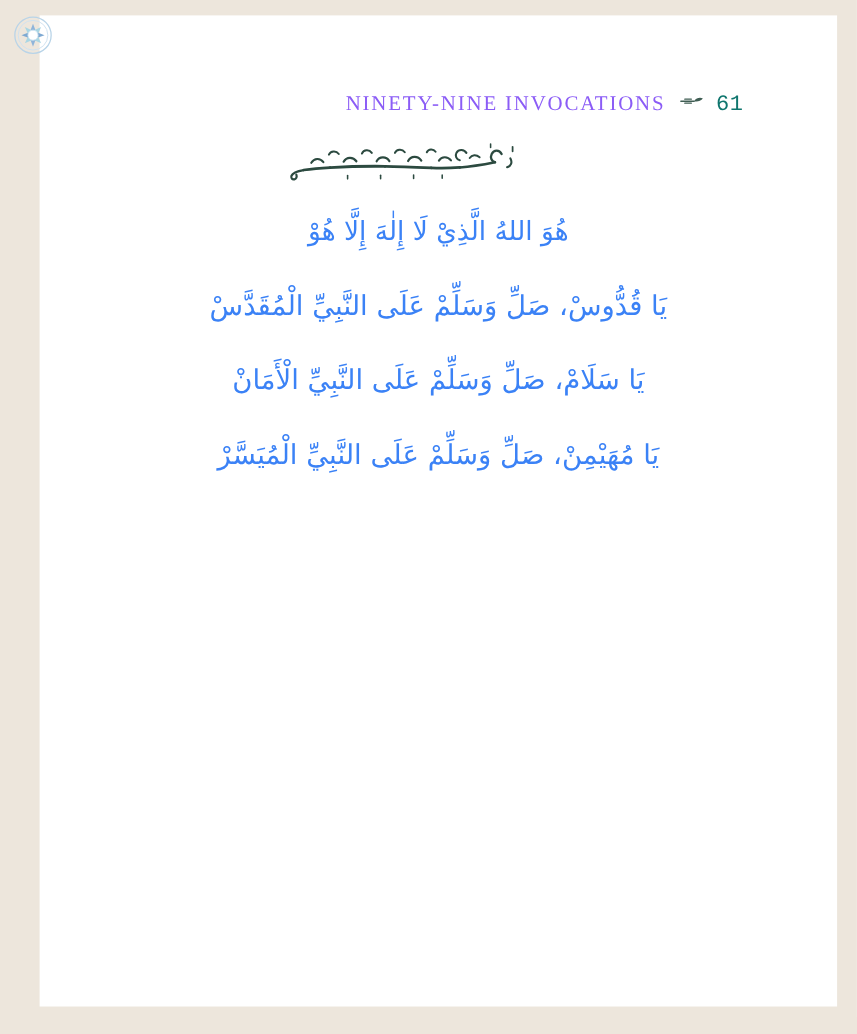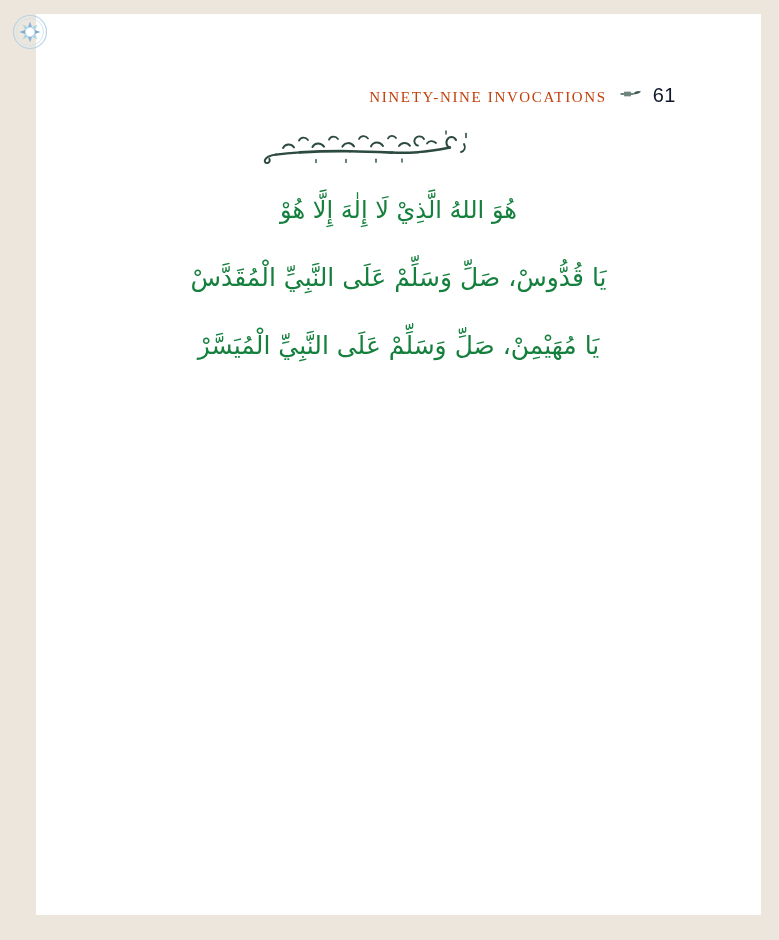--- a/index.html
+++ b/index.html
@@ -42,37 +42,37 @@
     right: 0;
     top: 70px;
     display: flex;
     align-items: baseline;
     justify-content: flex-end;
     padding-right: 85px;
     color: #3c5a51;
   }
   #header-title {
     font-family: "Liberation Serif", serif;
-    font-size: 15px;
+    font-size: 19px;
     letter-spacing: 1.65px;
     font-weight: 400;
-    color: #c2410c;
+    color: #8b5cf6;
     white-space: nowrap;
   }
   #header-ornament {
     margin: 0 11px 0 13px;
     display: inline-flex;
     align-items: center;
     position: relative;
     top: -3px;
   }
   #header-page-number {
-    font-family: Liberation Sans, sans-serif;
+    font-family: Liberation Mono, monospace;
     font-size: 20px;
-    color: #0f172a;
+    color: #0f766e;
     letter-spacing: 0.5px;
   }
 
   
   #basmala-block {
     position: absolute;
     left: 0;
     right: 0;
     top: 112px;
     display: flex;
@@ -87,21 +87,21 @@
     right: 0;
     top: 162px;
     padding-right: 70px;
     padding-left: 70px;
     direction: rtl;
   }
   .arabic-line {
     font-family: "DejaVu Sans", "Liberation Sans", sans-serif;
     direction: rtl;
     unicode-bidi: embed;
-    color: #15803d;
+    color: #3b82f6;
     font-size: 25px;
     line-height: 1.35;
     margin: 0;
     padding: 0;
     height: 68px;
     display: flex;
     align-items: center;
     justify-content: center;
     white-space: nowrap;
   }
@@ -191,16 +191,17 @@
         <path d="M126 33.2 L126 36.2" stroke-width="1.4"></path>
         <path d="M96 33.4 L96 36.4" stroke-width="1.4"></path>
         <path d="M66 33.6 L66 36.6" stroke-width="1.4"></path>
       </g>
     </svg>
   </div>
 
   <div id="invocation-body">
     <p class="arabic-line opening">هُوَ اللهُ الَّذِيْ لَا إِلٰهَ إِلَّا هُوْ</p>
     <p class="arabic-line">يَا قُدُّوسْ، صَلِّ وَسَلِّمْ عَلَى النَّبِيِّ الْمُقَدَّسْ</p>
+    <p class="arabic-line">يَا سَلَامْ، صَلِّ وَسَلِّمْ عَلَى النَّبِيِّ الْأَمَانْ</p>
     <p class="arabic-line">يَا مُهَيْمِنْ، صَلِّ وَسَلِّمْ عَلَى النَّبِيِّ الْمُيَسَّرْ</p>
   </div>
 
 </div>
 
 </body></html>

